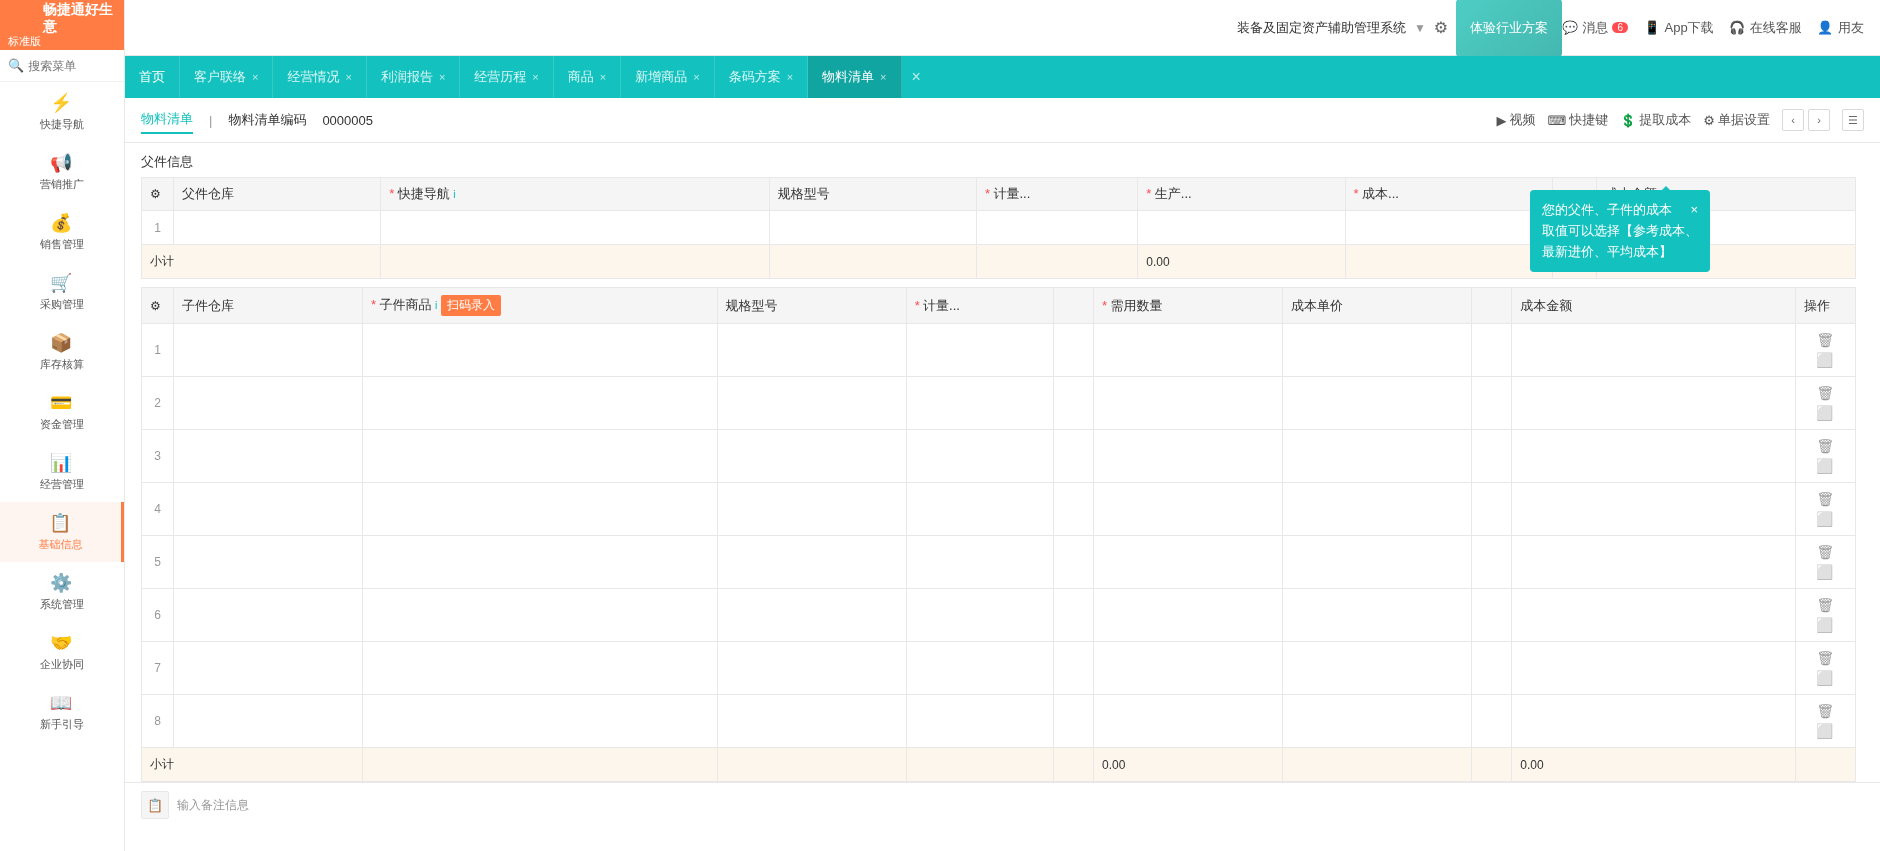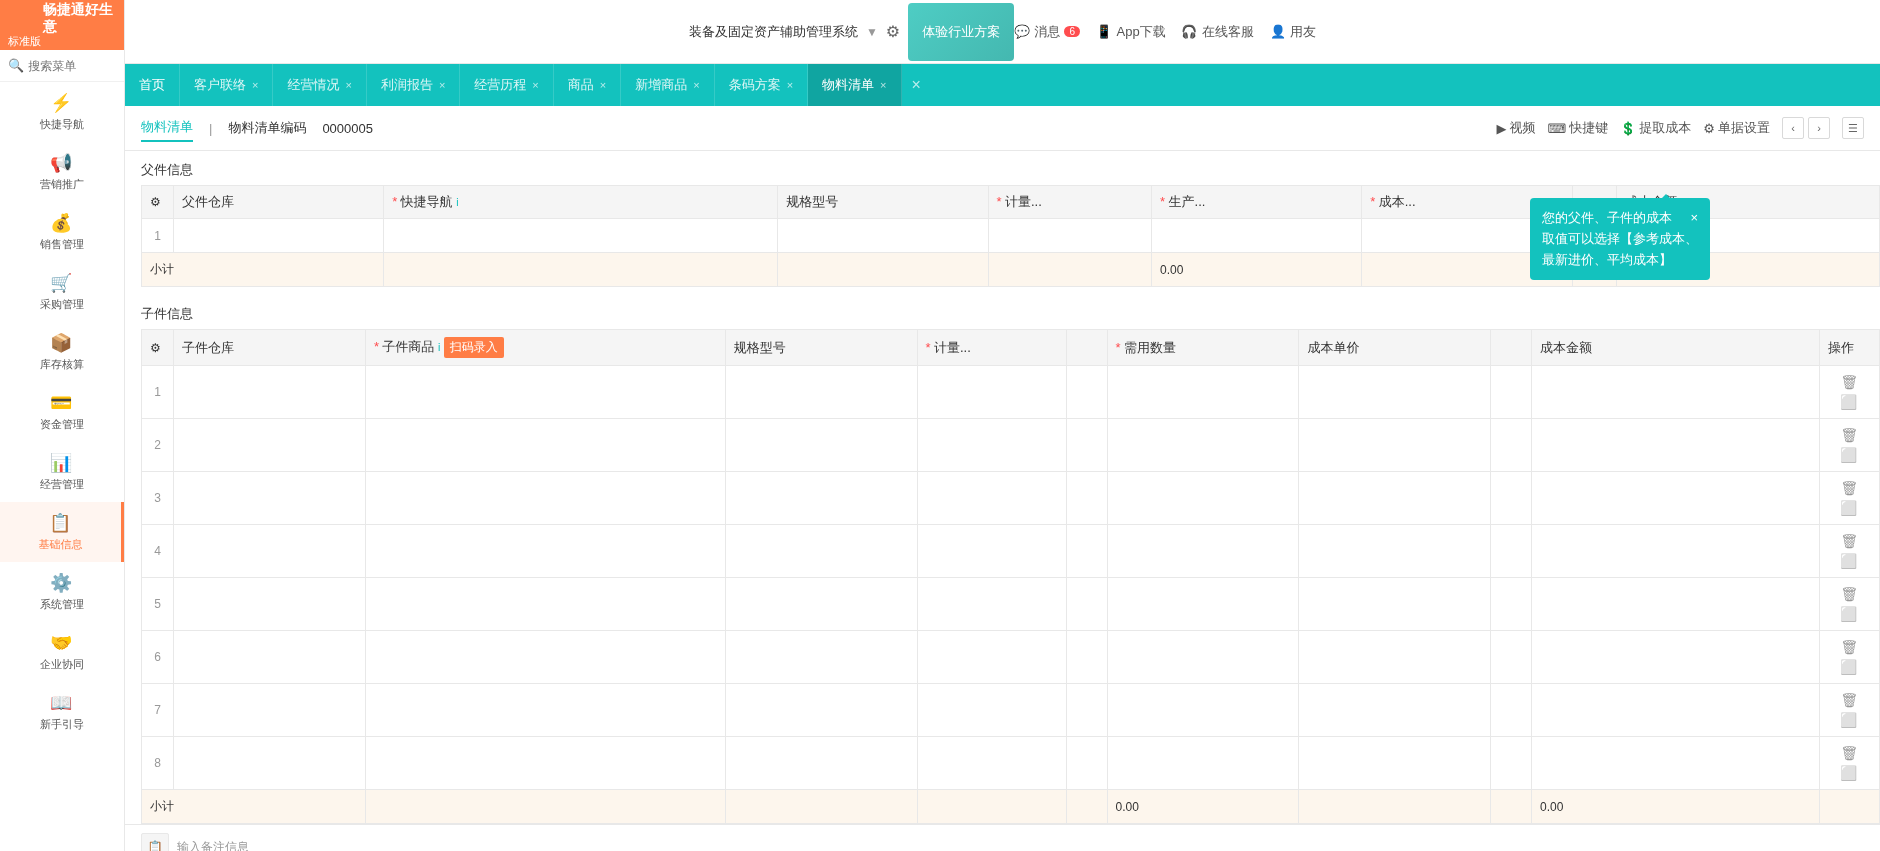--- a/index.html
+++ b/index.html
@@ -14,21 +14,21 @@
     .sidebar-item.active { background: #fff5f0; color: #ff7d45; border-right: 3px solid #ff7d45; }
     .sidebar-item-icon { font-size: 18px; }
     .sidebar-item-label { font-size: 11px; text-align: center; }
     .sidebar-search { display: flex; align-items: center; padding: 8px; border-bottom: 1px solid #f0f0f0; }
     .sidebar-search input { border: none; outline: none; font-size: 12px; width: 80px; background: transparent; }
 
     
     .main { flex: 1; display: flex; flex-direction: column; overflow: hidden; }
 
     
-    .top-bar { height: 64px; background: #fff; display: flex; align-items: center; justify-content: center; padding: 0 16px; border-bottom: 1px solid #e8e8e8; }
+    .top-bar { height: 56px; background: #fff; display: flex; align-items: center; justify-content: flex-end; padding: 0 16px; border-bottom: 1px solid #e8e8e8; }
     .top-bar-left { display: flex; align-items: center; gap: 8px; }
     .system-title { font-size: 13px; color: #333; }
     .dropdown-arrow { color: #999; font-size: 12px; }
     .settings-icon { color: #666; font-size: 16px; cursor: pointer; }
     .trial-btn { background: linear-gradient(135deg, #4ecdc4, #44b8b0); color: #fff; border: none; border-radius: 4px; padding: 20px 14px; cursor: pointer; font-size: 13px; }
     .top-bar-right { display: flex; align-items: center; gap: 16px; color: #555; font-size: 13px; }
     .top-bar-right-item { display: flex; align-items: center; gap: 4px; cursor: pointer; }
     .badge { background: #ff4d4f; color: #fff; border-radius: 10px; font-size: 10px; padding: 0 5px; min-width: 16px; text-align: center; }
 
     
@@ -48,21 +48,21 @@
     .sub-tab { font-size: 13px; color: #333; cursor: pointer; padding: 4px 0; }
     .sub-tab.active { color: #13c2be; border-bottom: 2px solid #13c2be; }
     .material-code { font-size: 13px; color: #333; }
     .material-code-num { color: #333; font-weight: 500; }
     .sub-header-right { display: flex; align-items: center; gap: 12px; color: #555; font-size: 13px; }
     .sub-header-right-item { display: flex; align-items: center; gap: 3px; cursor: pointer; }
     .nav-arrows { display: flex; gap: 4px; }
     .nav-arrow { width: 22px; height: 22px; border: 1px solid #d9d9d9; display: flex; align-items: center; justify-content: center; cursor: pointer; border-radius: 2px; font-size: 11px; color: #666; }
 
     
-    .section { padding: 0 0 0 16px; }
+    .section { padding: 0 24px 0 16px; }
     .section-title { font-size: 13px; color: #333; font-weight: 500; padding: 10px 0 6px 0; }
 
     
     .data-table { width: 100%; border-collapse: collapse; }
     .data-table th { background: #f5f5f5; border: 1px solid #e8e8e8; padding: 7px 8px; text-align: left; color: #333; font-weight: 400; font-size: 12px; white-space: nowrap; }
     .data-table td { border: 1px solid #e8e8e8; padding: 6px 8px; color: #333; font-size: 12px; height: 34px; }
     .data-table .row-num { color: #999; text-align: center; width: 30px; }
     .data-table .subtotal-row td { background: #fdf6ed; font-weight: 500; }
     .data-table .subtotal-label { color: #333; font-size: 12px; }
     .data-table .subtotal-value { text-align: left; color: #333; }
@@ -305,21 +305,20 @@
             <td class="subtotal-value">0.00</td>
             <td></td>
             <td></td>
             <td class="subtotal-value col-cost-amount">0.00</td>
           </tr>
         </tbody>
       </table>
     </div>
 
     <div class="section" style="margin-top:8px;">
-      <div class="section-title">子件信息</div>
       <table class="data-table">
         <thead>
           <tr>
             <th class="col-settings settings-col">⚙</th>
             <th class="col-warehouse"><span>子件仓库</span></th>
             <th class="col-product">
               <span class="required">*</span>
               <span>子件商品</span>
               <span style="color:#13c2be;font-size:11px;">ℹ</span>
               <button class="scan-btn">扫码录入</button>

